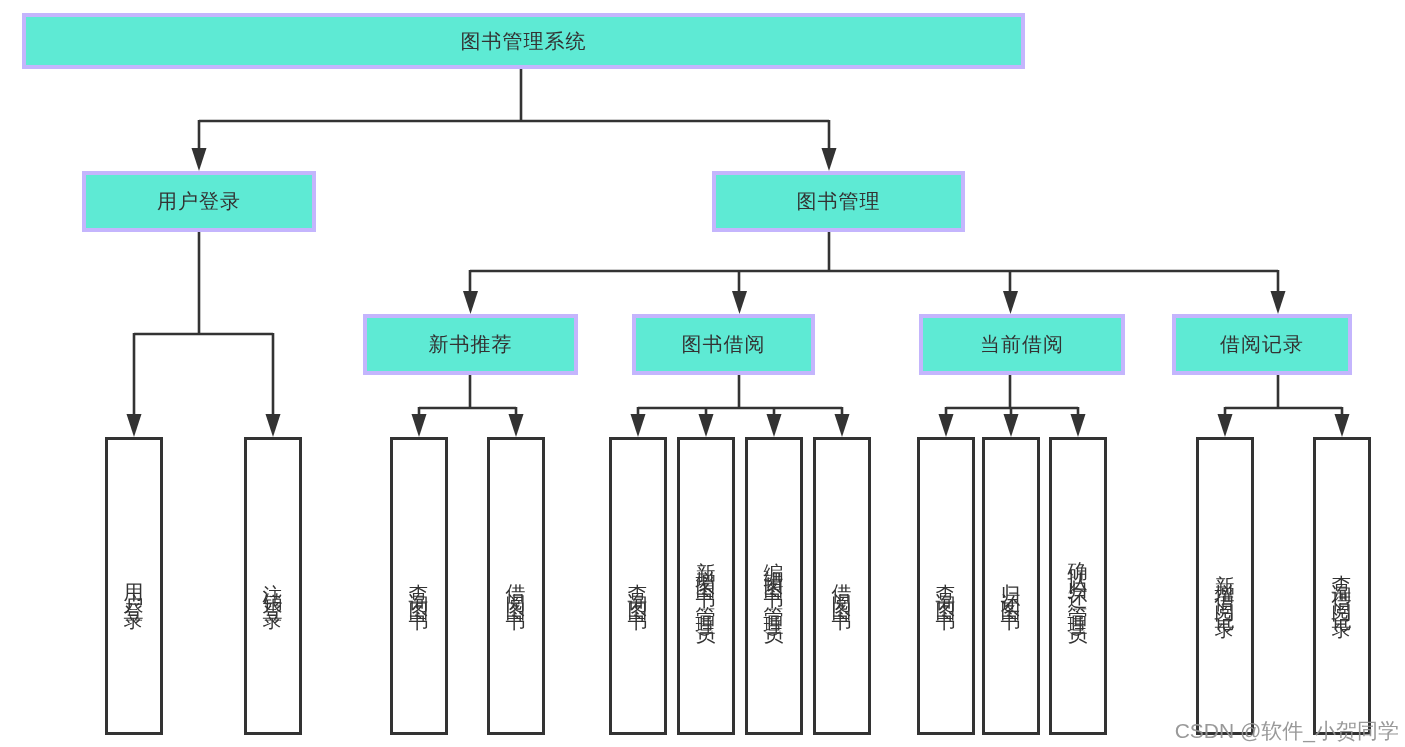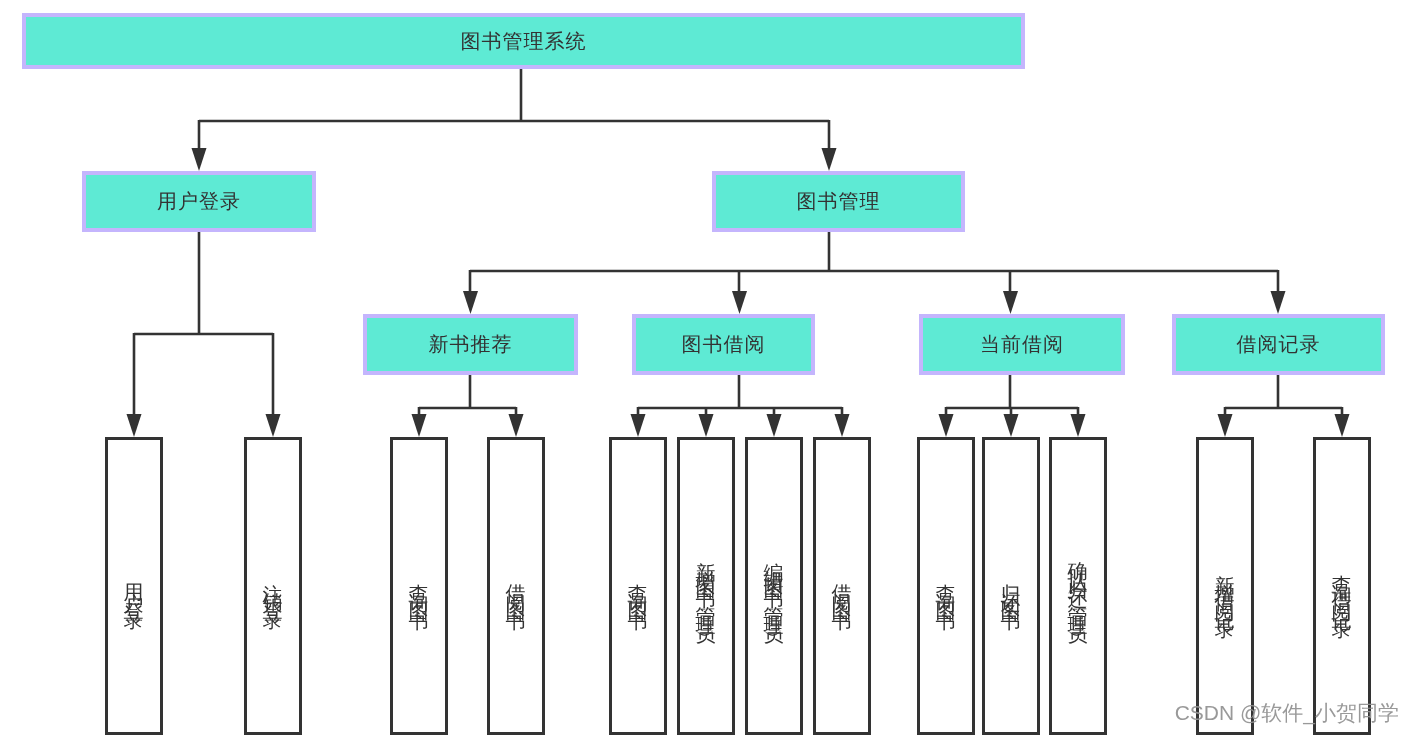--- a/index.html
+++ b/index.html
@@ -54,32 +54,32 @@
     line-height: 1;
     white-space: nowrap;
   }
   
   #node-root          { left: 22px;   top: 13px;  width: 1003px; height: 56px; }
   #node-user-login    { left: 82px;   top: 171px; width: 234px;  height: 61px; }
   #node-book-mgmt     { left: 712px;  top: 171px; width: 253px;  height: 61px; }
   #node-new-book      { left: 363px;  top: 314px; width: 215px;  height: 61px; }
   #node-book-borrow   { left: 632px;  top: 314px; width: 183px;  height: 61px; }
   #node-current-borrow{ left: 903px;  top: 314px; width: 206px;  height: 61px; margin-left: 16px; }
-  #node-borrow-record { left: 1172px; top: 314px; width: 213px;  height: 61px; }
+  #node-borrow-record { left: 1172px; top: 314px; width: 180px;  height: 61px; }
   .leaf { top: 437px; width: 58px; height: 298px; }
   #leaf-u1 { left: 105px; }  #leaf-u2 { left: 244px; }
   #leaf-n1 { left: 390px; }  #leaf-n2 { left: 487px; }
   #leaf-b1 { left: 609px; }  #leaf-b2 { left: 677px; }
   #leaf-b3 { left: 745px; }  #leaf-b4 { left: 813px; }
   #leaf-c1 { left: 917px; }  #leaf-c2 { left: 982px; }  #leaf-c3 { left: 1049px; }
   #leaf-r1 { left: 1196px; } #leaf-r2 { left: 1313px; }
   #watermark {
     position: absolute;
     right: 6px;
-    bottom: 20px;
+    bottom: 2px;
     font-size: 21px;
     color: rgba(148, 148, 148, 0.95);
     z-index: 3;
     white-space: nowrap;
   }
 </style>
 </head>
 <body>
 
 <div id="canvas">

